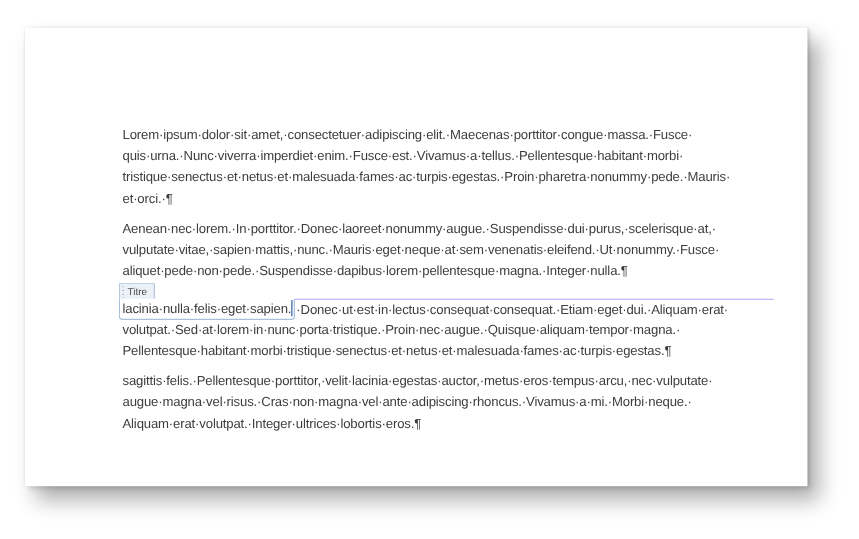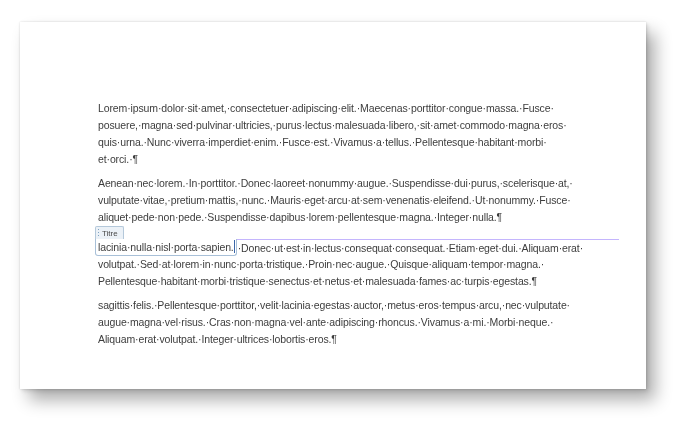--- a/index.html
+++ b/index.html
@@ -52,39 +52,39 @@
 </style>
 </head>
 <body>
 
 <div class="canvas">
   <div class="page">
     <div class="text-col">
 
       <div class="para">
         <div class="line">Lorem·ipsum·dolor·sit·amet,·consectetuer·adipiscing·elit.·Maecenas·porttitor·congue·massa.·Fusce·</div>
-        <div class="line">posuere,·magna·sed·pulvinar·ultricies,·purus·lectus·malesuada·libero,·sit·amet·commodo·magna·eros·</div>
         <div class="line">quis·urna.·Nunc·viverra·imperdiet·enim.·Fusce·est.·Vivamus·a·tellus.·Pellentesque·habitant·morbi·</div>
+        <div class="line">tristique·senectus·et·netus·et·malesuada·fames·ac·turpis·egestas.·Proin·pharetra·nonummy·pede.·Mauris·</div>
         <div class="line">et·orci.·¶</div>
       </div>
 
       <div class="para">
         <div class="line">Aenean·nec·lorem.·In·porttitor.·Donec·laoreet·nonummy·augue.·Suspendisse·dui·purus,·scelerisque·at,·</div>
-        <div class="line">vulputate·vitae,·pretium·mattis,·nunc.·Mauris·eget·arcu·at·sem·venenatis·eleifend.·Ut·nonummy.·Fusce·</div>
+        <div class="line">vulputate·vitae,·sapien·mattis,·nunc.·Mauris·eget·neque·at·sem·venenatis·eleifend.·Ut·nonummy.·Fusce·</div>
         <div class="line">aliquet·pede·non·pede.·Suspendisse·dapibus·lorem·pellentesque·magna.·Integer·nulla.¶</div>
       </div>
 
       <div class="para ctl">
         <div class="ctl-tab">
           <span class="dots"></span>
           <span>Titre</span>
         </div>
         <div class="line2row">
           <span class="box-l2">
-            <span class="inner">lacinia·nulla·nisl·porta·sapien.</span>
+            <span class="inner">lacinia·nulla·felis·eget·sapien.</span>
             <span class="cursor"></span>
           </span>
           <span class="l2-rest">·Donec·ut·est·in·lectus·consequat·consequat.·Etiam·eget·dui.·Aliquam·erat·</span>
         </div>
         <div class="line">volutpat.·Sed·at·lorem·in·nunc·porta·tristique.·Proin·nec·augue.·Quisque·aliquam·tempor·magna.·</div>
         <div class="line">Pellentesque·habitant·morbi·tristique·senectus·et·netus·et·malesuada·fames·ac·turpis·egestas.¶</div>
       </div>
 
       <div class="para">
         <div class="line">sagittis·felis.·Pellentesque·porttitor,·velit·lacinia·egestas·auctor,·metus·eros·tempus·arcu,·nec·vulputate·</div>

